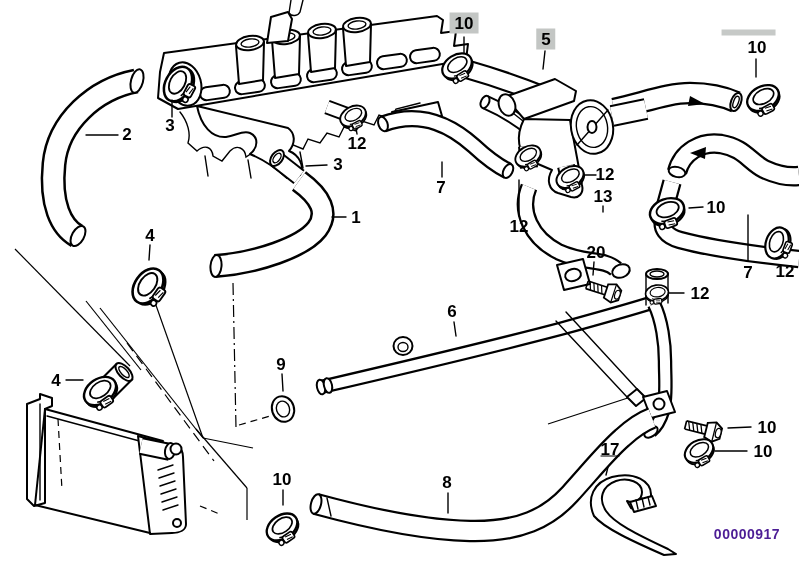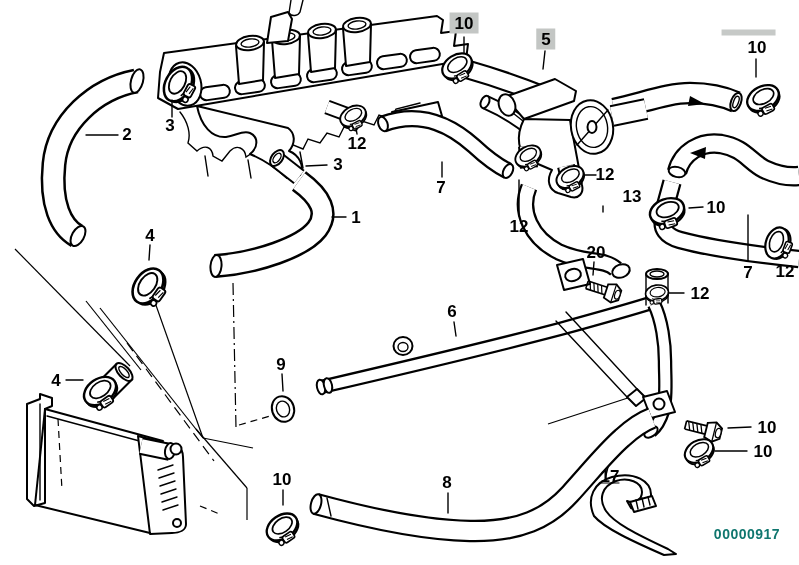--- a/index.html
+++ b/index.html
@@ -14,21 +14,21 @@
   .hair{fill:none;stroke:#000;stroke-width:1.2;}
   .to{fill:none;stroke:#000;stroke-linecap:butt;}
   .ti{fill:none;stroke:#fff;stroke-linecap:butt;}
   .blk{fill:#000;stroke:none;}
   .callout{position:absolute;transform:translate(-50%,-50%);
            font-weight:bold;font-size:17px;line-height:1;color:#000;white-space:nowrap;}
   .callout.highlight{background:#c3c6c4;padding:2px 5px;}
   .callout.topbar::before{content:"";position:absolute;left:-26px;right:-9px;top:-9px;height:6px;
            background:#c6c9c7;}
   .watermark{position:absolute;transform:translate(-50%,-50%);
-           font-weight:bold;font-size:14px;letter-spacing:.5px;color:#0f766e;}
+           font-weight:bold;font-size:14px;letter-spacing:.5px;color:#4c1d95;}
 </style>
 </head>
 <body>
 
 <div id="stage">
 
 <svg id="art" width="799" height="565" viewBox="0 0 799 565">
   <defs>
     <g id="clampSym">
       <ellipse cx="0" cy="2.5" rx="15.5" ry="10.5" fill="#fff" stroke="#000" stroke-width="2"></ellipse>
@@ -311,33 +311,33 @@
       <div class="callout plain" style="left: 127px; top: 134px;">2</div>
       <div class="callout plain" style="left: 170px; top: 125px;">3</div>
       <div class="callout highlight" style="left: 464px; top: 23px;">10</div>
       <div class="callout highlight" style="left: 546px; top: 39px;">5</div>
       <div class="callout topbar" style="left: 757px; top: 47px;">10</div>
       <div class="callout plain" style="left: 357px; top: 143px;">12</div>
       <div class="callout plain" style="left: 338px; top: 164px;">3</div>
       <div class="callout plain" style="left: 441px; top: 187px;">7</div>
       <div class="callout plain" style="left: 356px; top: 217px;">1</div>
       <div class="callout plain" style="left: 605px; top: 174px;">12</div>
-      <div class="callout plain" style="left: 632px; top: 196px;">13</div>
+      <div class="callout plain" style="left: 603px; top: 196px;">13</div>
       <div class="callout plain" style="left: 519px; top: 226px;">12</div>
       <div class="callout plain" style="left: 716px; top: 207px;">10</div>
       <div class="callout plain" style="left: 596px; top: 252px;">20</div>
       <div class="callout plain" style="left: 748px; top: 272px;">7</div>
       <div class="callout plain" style="left: 785px; top: 271px;">12</div>
       <div class="callout plain" style="left: 150px; top: 235px;">4</div>
       <div class="callout plain" style="left: 700px; top: 293px;">12</div>
       <div class="callout plain" style="left: 452px; top: 311px;">6</div>
       <div class="callout plain" style="left: 281px; top: 364px;">9</div>
       <div class="callout plain" style="left: 56px; top: 380px;">4</div>
       <div class="callout plain" style="left: 767px; top: 427px;">10</div>
       <div class="callout plain" style="left: 763px; top: 451px;">10</div>
       <div class="callout plain" style="left: 282px; top: 479px;">10</div>
       <div class="callout plain" style="left: 447px; top: 482px;">8</div>
-      <div class="callout plain" style="left: 610px; top: 476px; text-decoration: underline;">17</div>
+      <div class="callout plain" style="left: 610px; top: 449px; text-decoration: underline;">17</div>
     </div>
 
 <div class="watermark" id="wm" style="left: 747px; top: 534px;">00000917</div>
 
 </div>
 
 </body></html>

